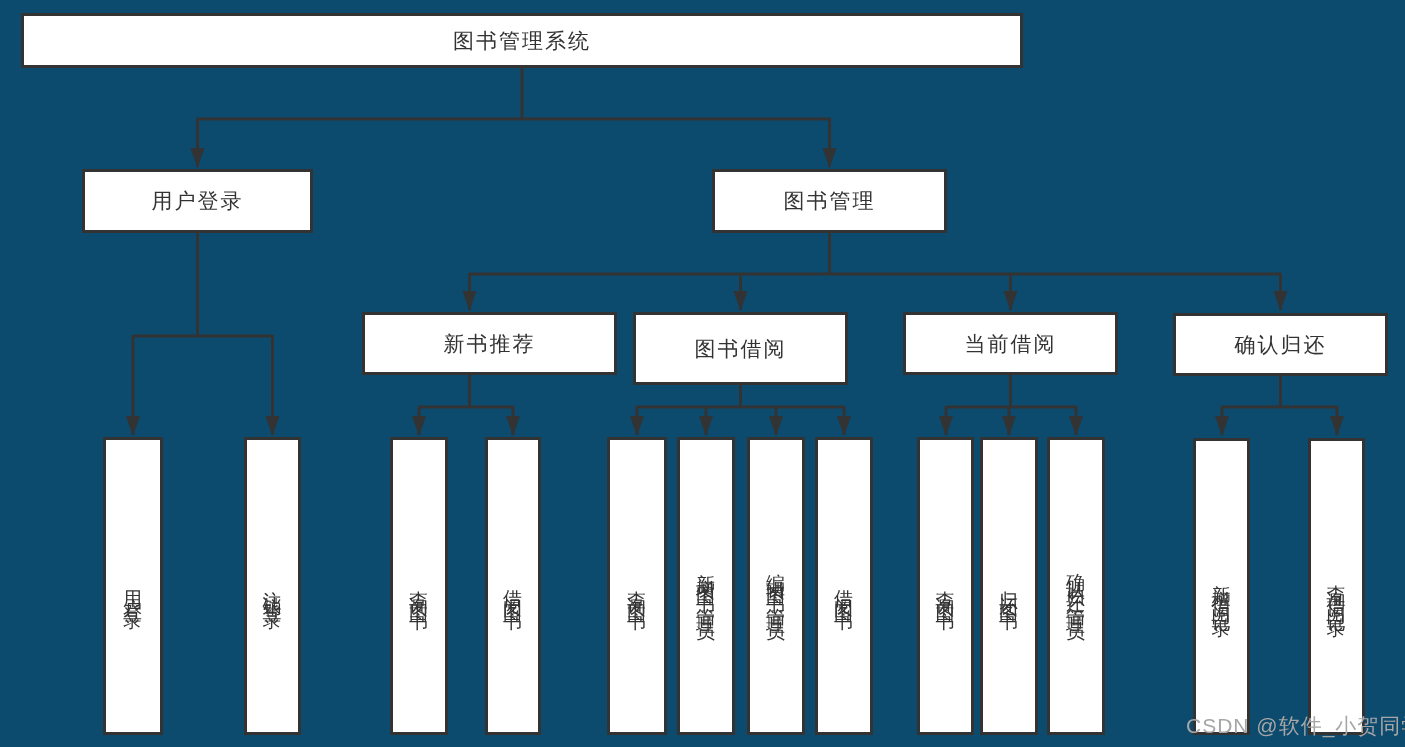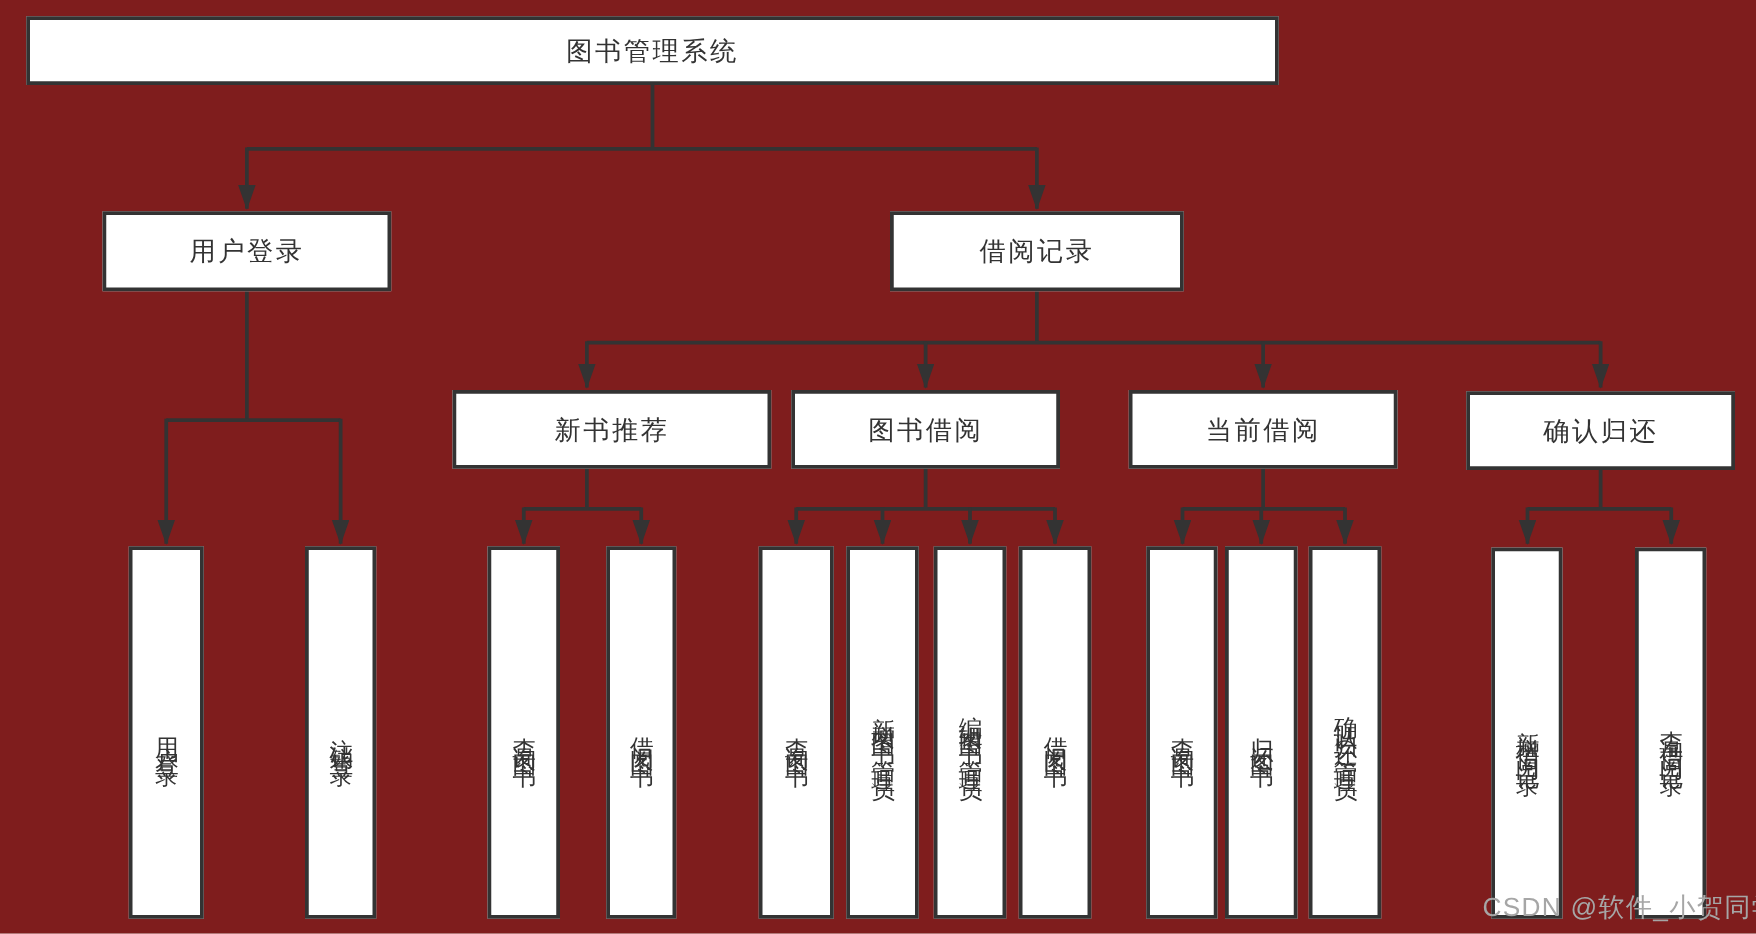--- a/index.html
+++ b/index.html
@@ -1,20 +1,20 @@
 <!DOCTYPE html>
 <html><head>
 <meta charset="utf-8">
 <style>
   html, body { margin: 0; padding: 0; background: #ffffff; }
   #canvas {
     position: relative;
     width: 1405px;
     height: 747px;
-    background: #7f1d1d;
+    background: #0c4a6e;
     font-family: "Liberation Sans", "DejaVu Sans", sans-serif;
     overflow: hidden;
   }
   #connectors { position: absolute; left: 0; top: 0; }
   .box {
     position: absolute;
     box-sizing: border-box;
     border: 3px solid #333333;
     background: #ffffff;
     color: #333333;
@@ -93,24 +93,24 @@
       <path d="M1280.5,375 L1280.5,407"></path>
       <path d="M1222,407 L1337,407"></path>
       <path d="M1222,406 L1222,435" marker-end="url(#arrow)"></path>
       <path d="M1337,406 L1337,435" marker-end="url(#arrow)"></path>
     </g>
   </svg>
 
   <div class="box hbox root" style="left:21px; top:13px; width:1002px; height:55px;">图书管理系统</div>
 
   <div class="box hbox" style="left:82px; top:169px; width:231px; height:64px;">用户登录</div>
-  <div class="box hbox" style="left:712px; top:169px; width:235px; height:64px;">借阅记录</div>
+  <div class="box hbox" style="left:712px; top:169px; width:235px; height:64px;">图书管理</div>
 
   <div class="box hbox" style="left:362px; top:312px; width:255px; height:63px;">新书推荐</div>
-  <div class="box hbox" style="left:633px; top:312px; width:215px; height:63px;">图书借阅</div>
+  <div class="box hbox" style="left:633px; top:312px; width:215px; height:73px;">图书借阅</div>
   <div class="box hbox" style="left:903px; top:312px; width:215px; height:63px;">当前借阅</div>
   <div class="box hbox" style="left:1173px; top:313px; width:215px; height:63px;">确认归还</div>
 
   <div class="box vbox" style="left:103px; top:437px; width:60px; height:298px;">用户登录</div>
   <div class="box vbox" style="left:244px; top:437px; width:57px; height:298px;">注销登录</div>
 
   <div class="box vbox" style="left:390px; top:437px; width:58px; height:298px;">查询图书</div>
   <div class="box vbox" style="left:485px; top:437px; width:56px; height:298px;">借阅图书</div>
 
   <div class="box vbox" style="left:607px; top:437px; width:60px; height:298px;">查询图书</div>

